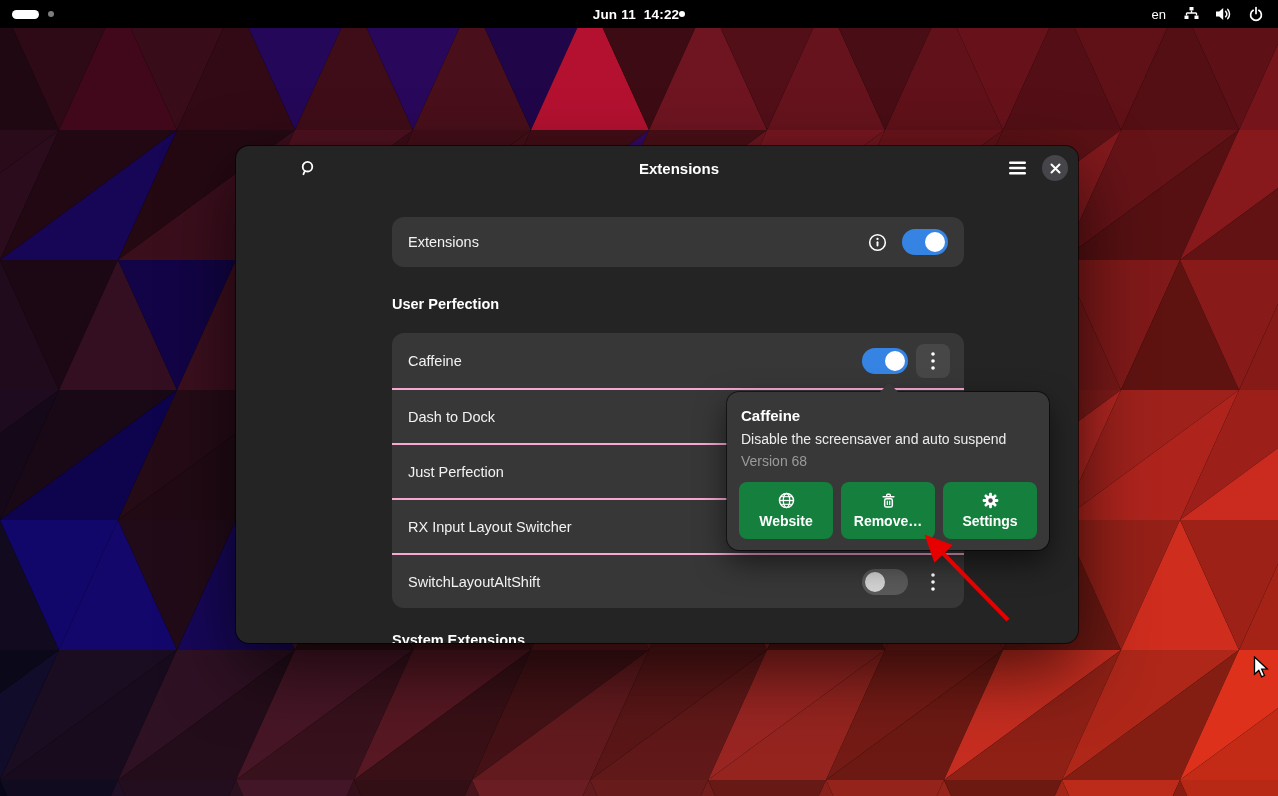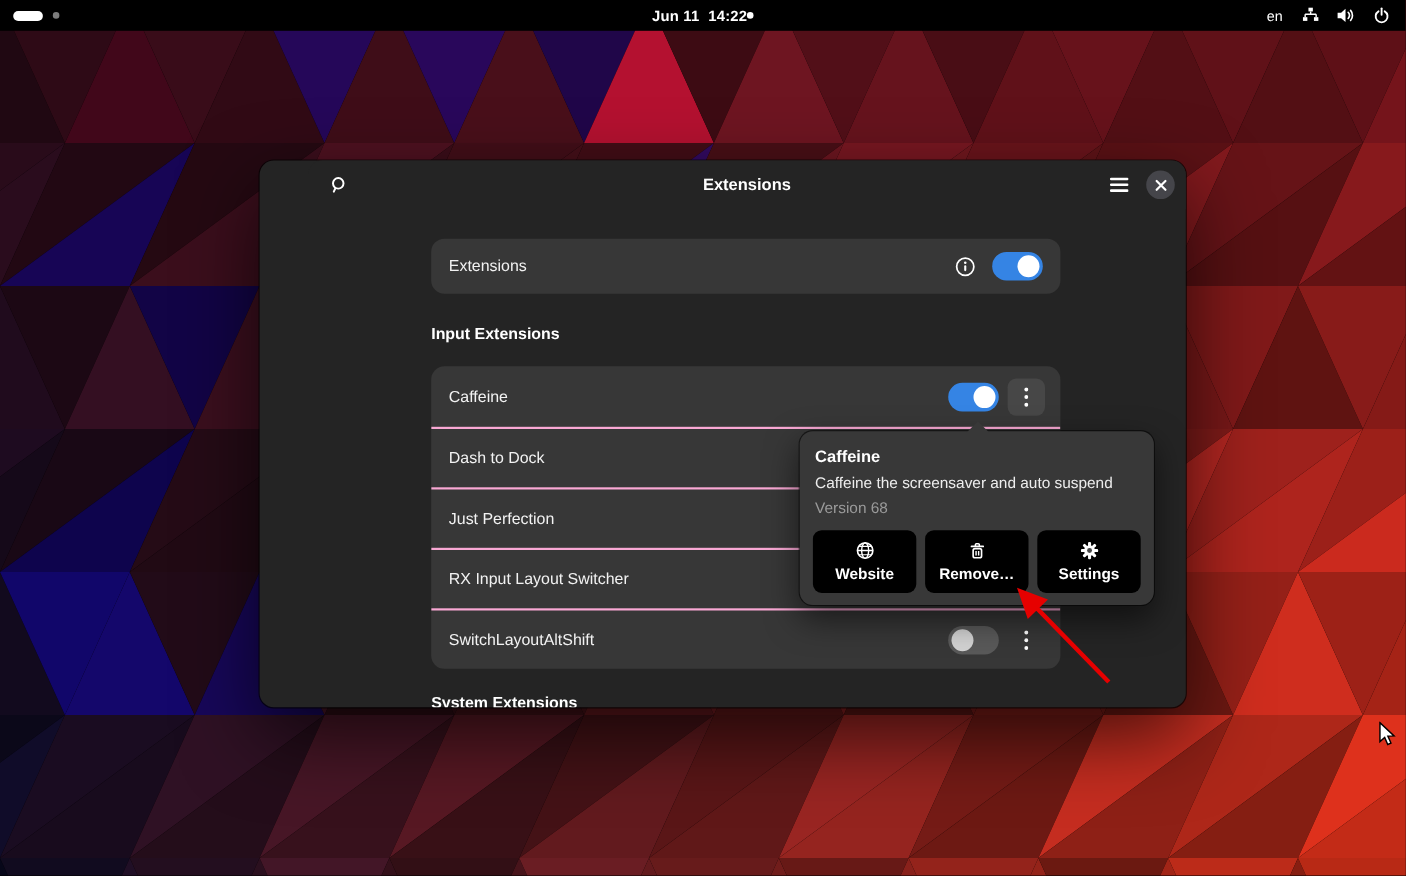--- a/index.html
+++ b/index.html
@@ -63,21 +63,21 @@
            background:#383838;border-radius:12px;box-sizing:border-box;
            padding:13px 12px 11px 12px;color:#fff;
            box-shadow:0 0 0 1px rgba(0,0,0,.55),0 12px 30px rgba(0,0,0,.55);}
   .caret{position:absolute;left:727px;top:383px;z-index:51;width:0;height:0;
          margin-left:152px;border-left:10px solid transparent;
          border-right:10px solid transparent;border-bottom:10px solid #383838;}
   .ptitle{font-size:15px;font-weight:700;margin:2px 2px 0 2px;}
   .pdesc{font-size:14px;color:#ededed;margin:7px 2px 0 2px;}
   .pver{font-size:14px;color:#9a9a9a;margin:6px 2px 0 2px;}
   .pbtns{display:flex;gap:8px;margin-top:13px;}
-  .pbtn{flex:1;height:57px;border:none;border-radius:8px;background:#000000;color:#fff;
+  .pbtn{flex:1;height:57px;border:none;border-radius:8px;background:#15803d;color:#fff;
         display:flex;flex-direction:column;align-items:center;justify-content:center;
         gap:4px;cursor:pointer;padding:0;}
   .pbtn span{font-size:14px;font-weight:700;font-family:inherit;}
 
   .overlay{position:absolute;left:0;top:0;z-index:60;pointer-events:none;}
   .cursor{position:absolute;left:1253px;top:656px;z-index:100;pointer-events:none;}
 </style>
 </head>
 <body>
 
@@ -341,21 +341,21 @@
             <circle cx="9" cy="9" r="7.4" fill="none" stroke="#fff" stroke-width="1.5"></circle>
             <circle cx="9" cy="5.6" r="1.1" fill="#fff"></circle>
             <rect x="8.1" y="7.8" width="1.8" height="5" rx="0.9" fill="#fff"></rect>
           </svg>
         </button>
         <div class="switch on">
             <div class="knob"></div>
           </div>
       </div>
 
-      <div class="heading" style="top:106px">Input Extensions</div>
+      <div class="heading" style="top:106px">User Perfection</div>
 
       <div class="card list">
         <div class="lrow">
           <span class="rlabel">Caffeine</span>
           <span class="spacer"></span>
           <div class="switch on">
               <div class="knob"></div>
             </div>
           <button class="kebab active">
             <svg width="4" height="18" viewBox="0 0 4 18">
@@ -390,21 +390,21 @@
         </div>
       </div>
 
       <div class="heading" style="top:442px">System Extensions</div>
     </div>
   </div>
 
   <div class="caret"></div>
   <div class="popover">
     <div class="ptitle">Caffeine</div>
-    <div class="pdesc">Caffeine the screensaver and auto suspend</div>
+    <div class="pdesc">Disable the screensaver and auto suspend</div>
     <div class="pver">Version 68</div>
     <div class="pbtns">
       <button class="pbtn">
         <svg width="17" height="17" viewBox="0 0 16 16">
           <circle cx="8" cy="8" r="6.6" fill="none" stroke="#fff" stroke-width="1.4"></circle>
           <ellipse cx="8" cy="8" rx="3" ry="6.6" fill="none" stroke="#fff" stroke-width="1.2"></ellipse>
           <line x1="1.4" y1="8" x2="14.6" y2="8" stroke="#fff" stroke-width="1.2"></line>
           <line x1="2.4" y1="4.4" x2="13.6" y2="4.4" stroke="#fff" stroke-width="1"></line>
           <line x1="2.4" y1="11.6" x2="13.6" y2="11.6" stroke="#fff" stroke-width="1"></line>
         </svg>

